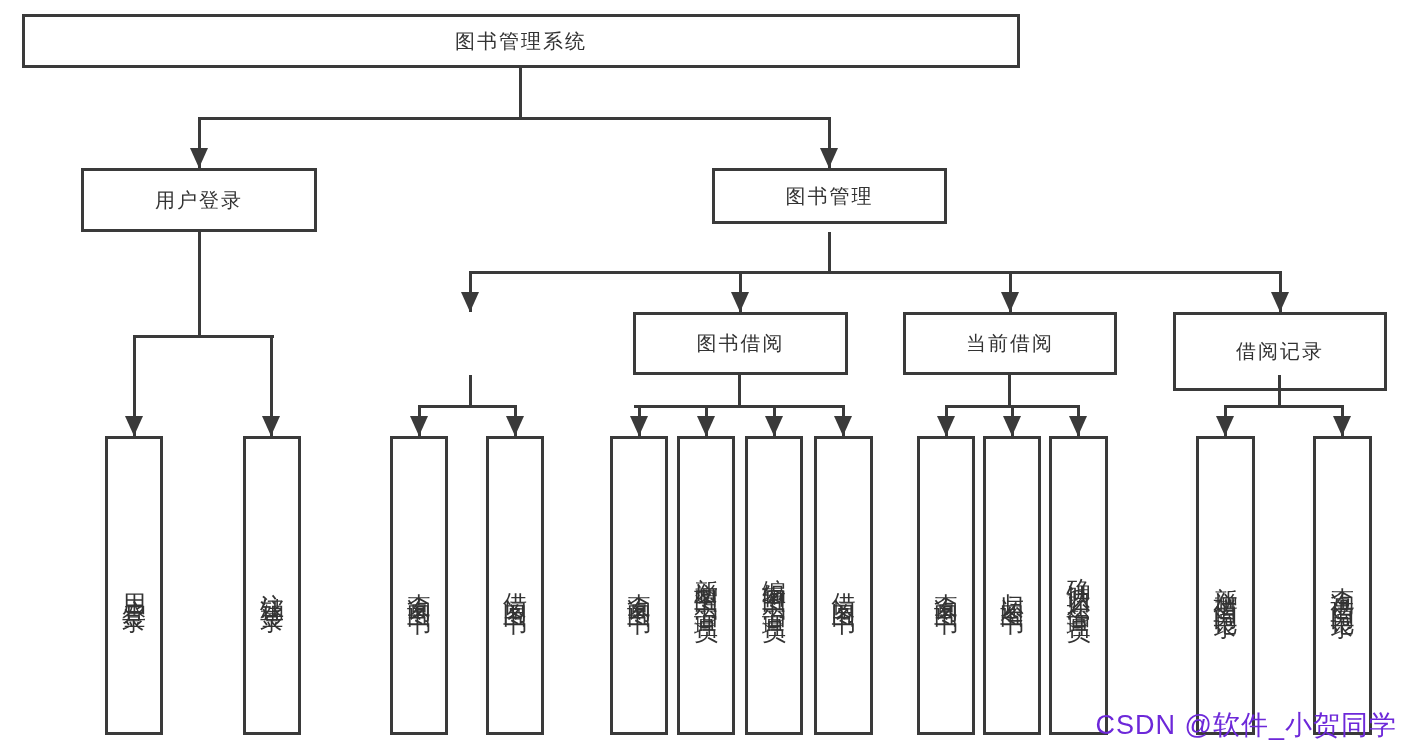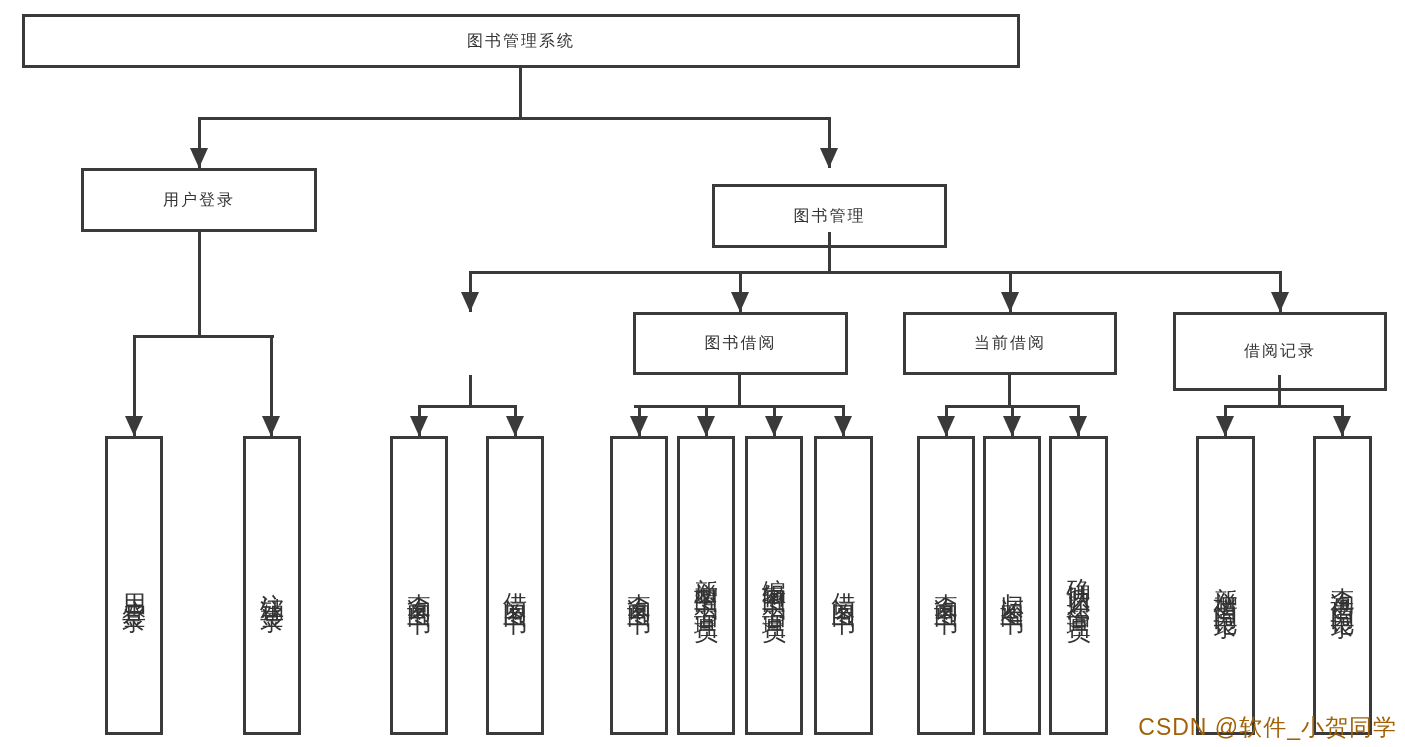--- a/index.html
+++ b/index.html
@@ -4,56 +4,56 @@
 <style>
   html,body { margin:0; padding:0; background:#ffffff; }
   .canvas {
     position:relative; width:1405px; height:747px; background:#ffffff;
     font-family:"Liberation Sans","DejaVu Sans",sans-serif; color:#333333; overflow:hidden;
   }
   .box {
     position:absolute; background:#ffffff; border:3px solid #3a3a3a; box-sizing:border-box;
     display:flex; align-items:center; justify-content:center;
   }
-  .hbox span { font-size:16px; letter-spacing:2px; white-space:nowrap; }
+  .hbox span { font-size:20px; letter-spacing:2px; white-space:nowrap; }
   .vbox span {
     writing-mode:vertical-rl; text-orientation:mixed;
     font-size:24px; letter-spacing:6px; line-height:1; white-space:nowrap;
   }
   .hl { position:absolute; height:3px; background:#3a3a3a; }
   .vl { position:absolute; width:3px;  background:#3a3a3a; }
   .arrow { position:absolute; width:3px; background:#3a3a3a; }
   .arrow::after {
     content:""; position:absolute; left:-8px; bottom:0; width:0; height:0;
     border-left:9px solid transparent; border-right:9px solid transparent;
     border-top:20px solid #3a3a3a;
   }
   .watermark {
-    position:absolute; right:8px; bottom:4px; font-size:23px;
-    color:#a16207; letter-spacing:1px; white-space:nowrap;
+    position:absolute; right:8px; bottom:4px; font-size:27px;
+    color:#6d28d9; letter-spacing:1px; white-space:nowrap;
   }
 </style>
 </head>
 <body>
 
 <div class="canvas">
 
   <div class="box hbox" style="left:22px;top:14px;width:998px;height:54px">
     <span>图书管理系统</span>
   </div>
 
   <div class="vl" style="left:519px;top:68px;height:52px"></div>
   <div class="hl" style="left:198px;top:117px;width:633px"></div>
   <div class="arrow" style="left:198px;top:118px;height:50px"></div>
   <div class="arrow" style="left:828px;top:118px;height:50px"></div>
 
   <div class="box hbox" style="left:81px;top:168px;width:236px;height:64px">
     <span>用户登录</span>
   </div>
-  <div class="box hbox" style="left:712px;top:184px;width:235px;height:64px">
+  <div class="box hbox" style="left:712px;top:168px;width:235px;height:56px">
     <span>图书管理</span>
   </div>
 
   <div class="vl" style="left:198px;top:232px;height:106px"></div>
   <div class="hl" style="left:133px;top:335px;width:141px"></div>
   <div class="arrow" style="left:133px;top:336px;height:100px"></div>
   <div class="arrow" style="left:270px;top:336px;height:100px"></div>
 
   <div class="vl" style="left:828px;top:232px;height:42px"></div>
   <div class="hl" style="left:469px;top:271px;width:813px"></div>

